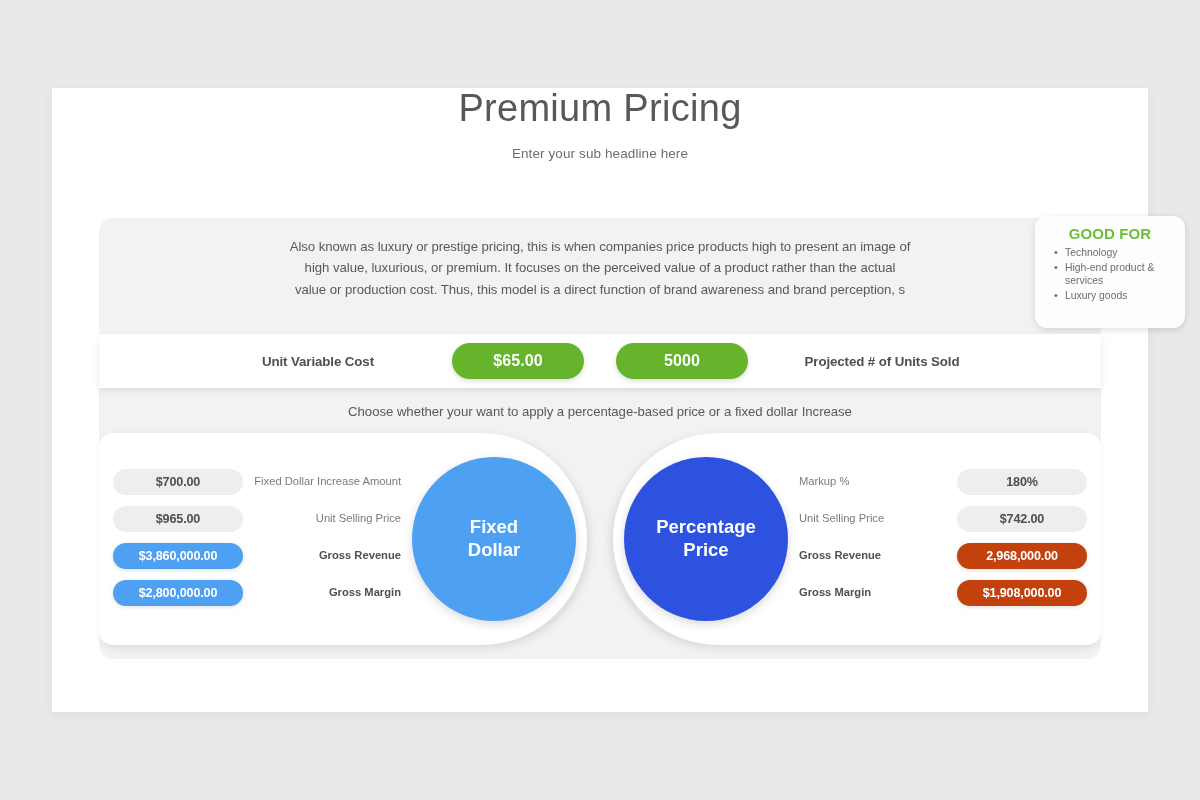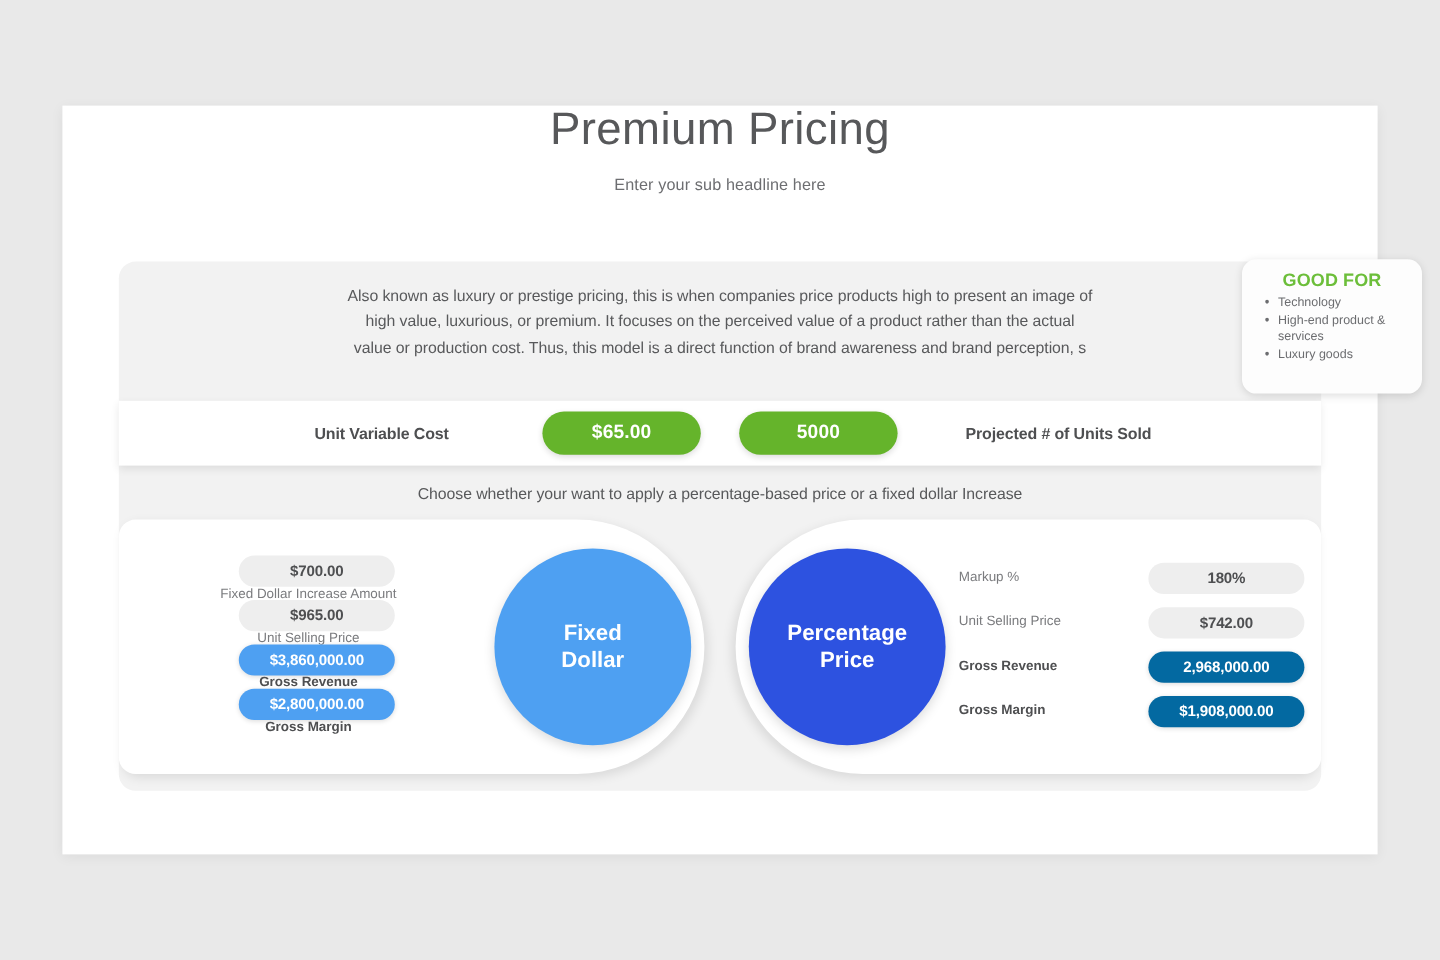--- a/index.html
+++ b/index.html
@@ -221,21 +221,21 @@
     gap: 0px;
   }
   .rows-left  { left: 14px;  width: 302px; }
   .rows-right { right: 14px; width: 302px; }
 
   .row {
     display: flex;
     align-items: center;
     height: 37px;
   }
-  .row-left  { flex-direction: column; }
+  .row-left  { flex-direction: row; justify-content: flex-end; }
   .row-right { flex-direction: row; }
 
   .valpill {
     width: 130px;
     height: 26px;
     border-radius: 13px;
     display: flex;
     align-items: center;
     justify-content: center;
     font-size: 12.6px;
@@ -246,21 +246,21 @@
   .valpill.gray {
     background: #eeeeee;
     color: #4e4f51;
   }
   .valpill.blue-light {
     background: #4ea0f2;
     color: #ffffff;
     box-shadow: 0 1px 4px rgba(0,0,0,0.14);
   }
   .valpill.blue-dark {
-    background: #0369a1;
+    background: #c2410c;
     color: #ffffff;
     box-shadow: 0 1px 4px rgba(0,0,0,0.14);
   }
 
   .rowlabel {
     font-size: 11.2px;
     color: #7a7b7e;
     line-height: 1.22;
     flex: 1;
   }

